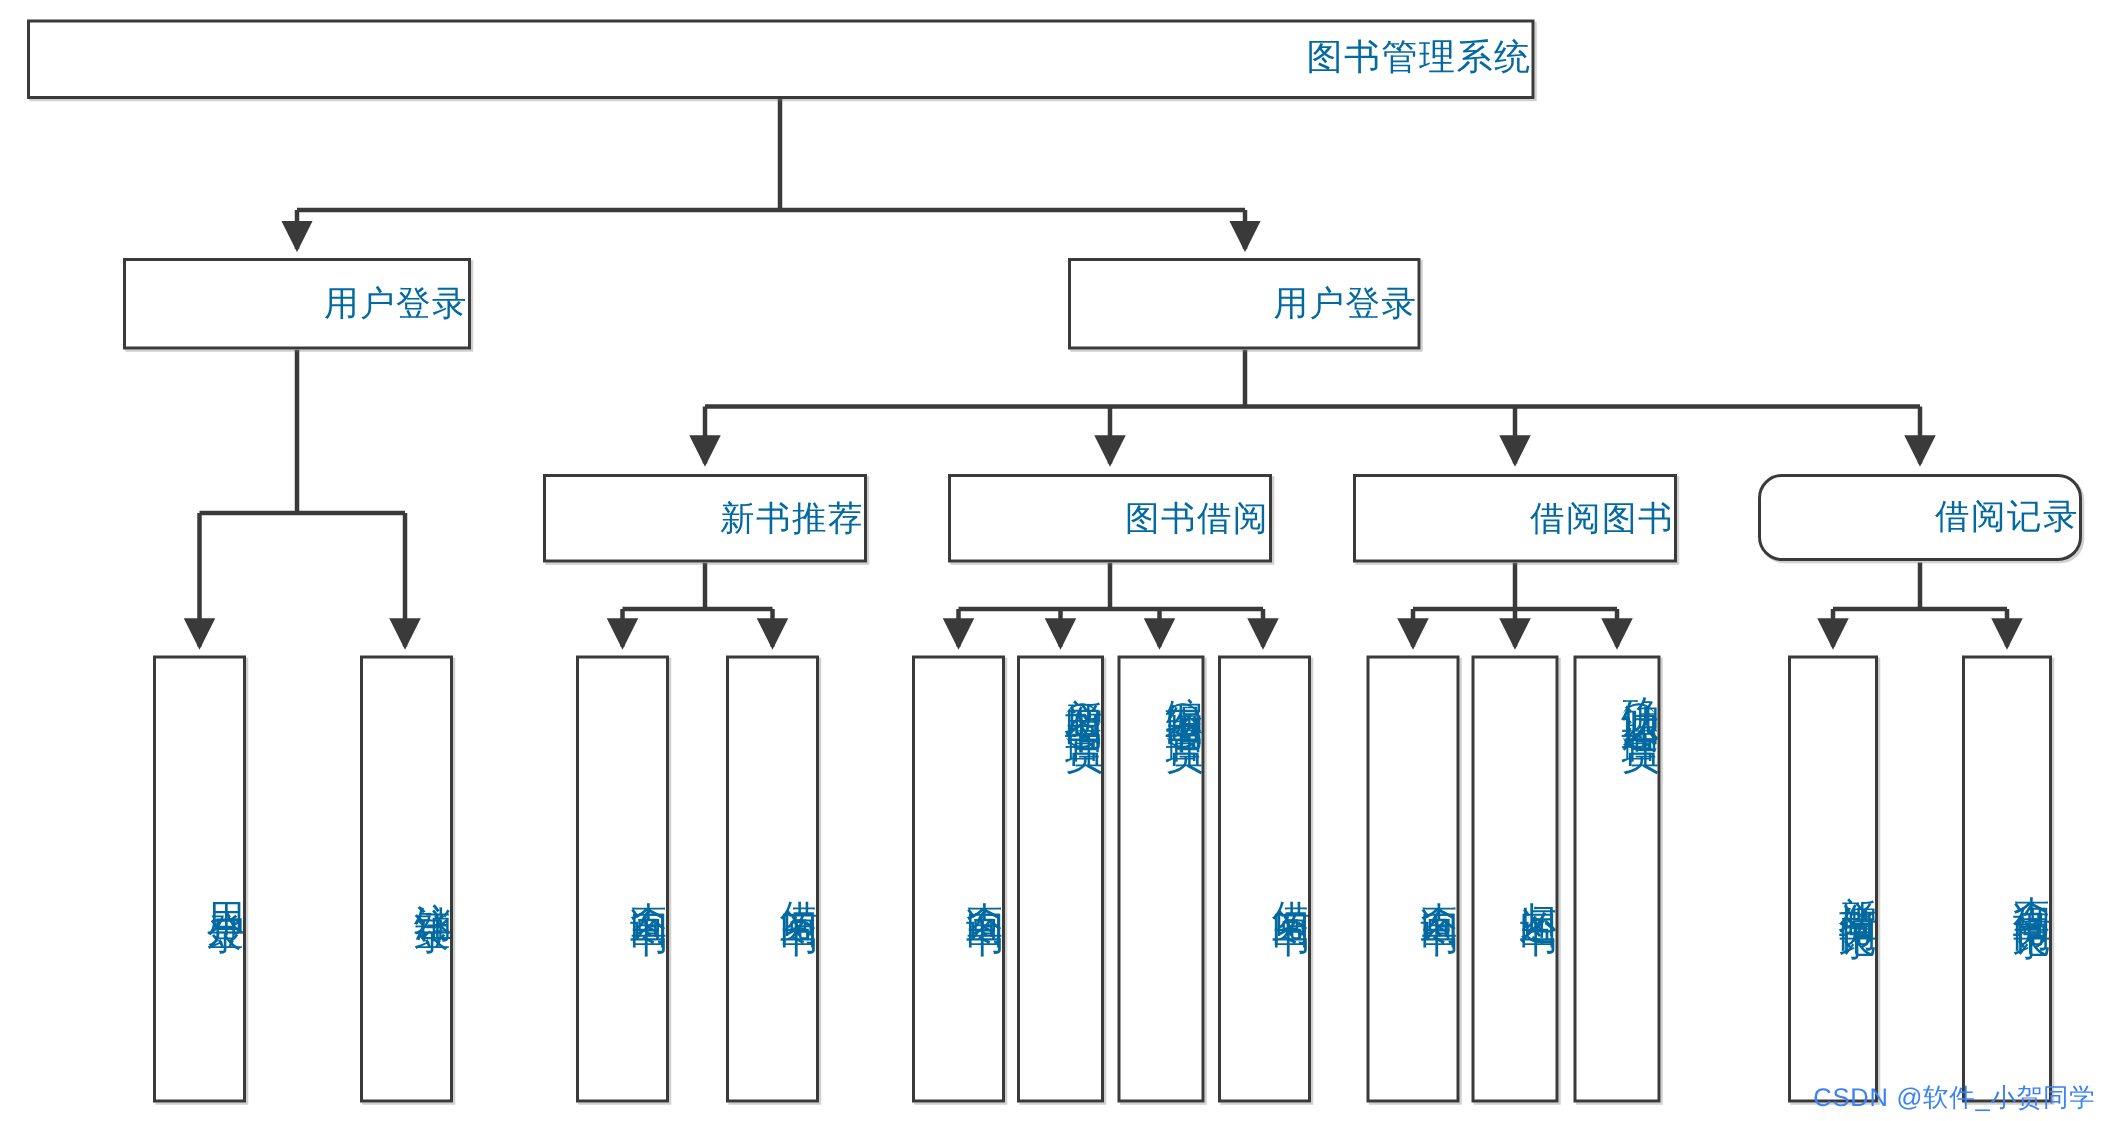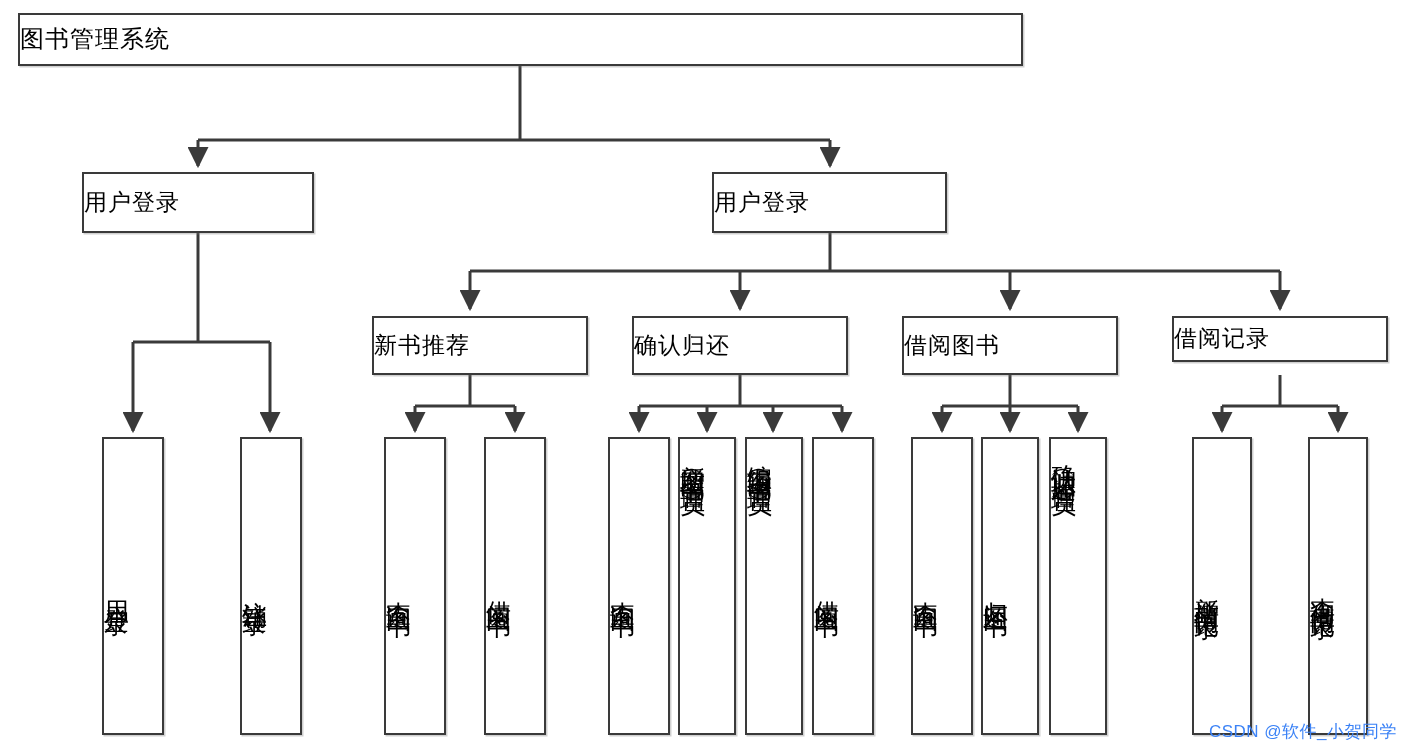--- a/index.html
+++ b/index.html
@@ -25,22 +25,22 @@
     height: 747px;
     pointer-events: none;
   }
   .node {
     position: absolute;
     box-sizing: border-box;
     border: 2.5px solid #3a3a3a;
     background: #ffffff;
     display: flex;
     align-items: center;
-    justify-content: flex-start;
-    color: #000000;
+    justify-content: flex-end;
+    color: #0369a1;
     box-shadow: 1.5px 1.5px 0 rgba(120,120,120,0.35);
   }
   .node .lbl {
     display: block;
     text-align: center;
     line-height: 1.18;
     white-space: pre;
   }
   
   .h-node .lbl {
@@ -138,33 +138,33 @@
   </div>
 
   <div class="node h-node" style="left:82px; top:172px; width:232px; height:61px;">
     <span class="lbl">用户登录</span>
   </div>
 
   <div class="node h-node" style="left:712px; top:172px; width:235px; height:61px;">
     <span class="lbl">用户登录</span>
   </div>
 
-  <div class="node h-node" style="left:362px; top:316px; width:216px; height:59px;margin-left:10px;">
+  <div class="node h-node" style="left:362px; top:316px; width:216px; height:59px;">
     <span class="lbl">新书推荐</span>
   </div>
 
   <div class="node h-node" style="left:632px; top:316px; width:216px; height:59px;">
-    <span class="lbl">确认归还</span>
+    <span class="lbl">图书借阅</span>
   </div>
 
   <div class="node h-node" style="left:902px; top:316px; width:216px; height:59px;">
     <span class="lbl">借阅图书</span>
   </div>
 
-  <div class="node h-node" style="left:1172px; top:316px; width:216px; height:46px;">
+  <div class="node h-node" style="left:1172px; top:316px; width:216px; height:58px;border-radius:16px;">
     <span class="lbl">借阅记录</span>
   </div>
 
   <div class="node v-node mid" style="left:102px; top:437px; width:62px; height:298px;">
     <span class="lbl">用户登录</span>
   </div>
   <div class="node v-node mid" style="left:240px; top:437px; width:62px; height:298px;">
     <span class="lbl">注销登录</span>
   </div>
 

